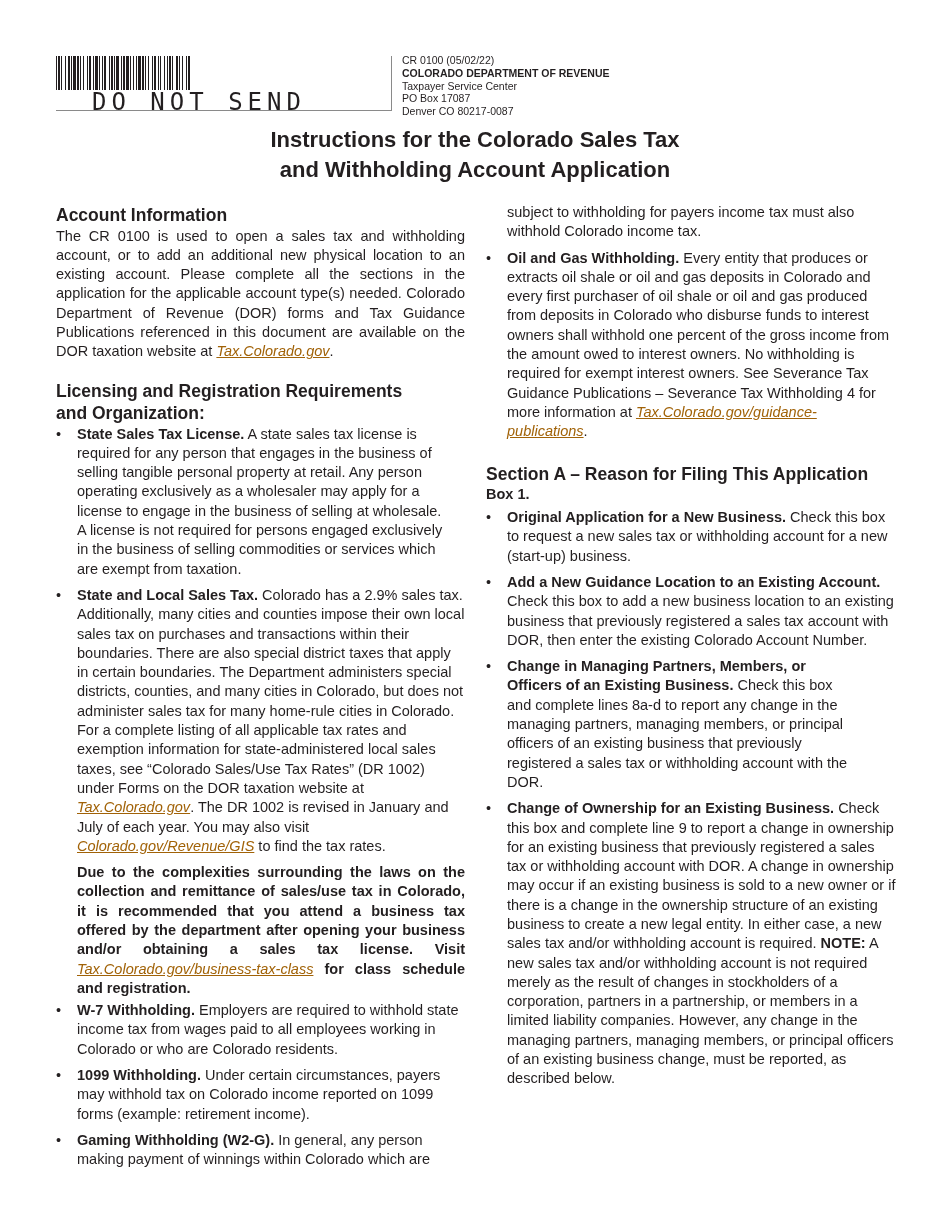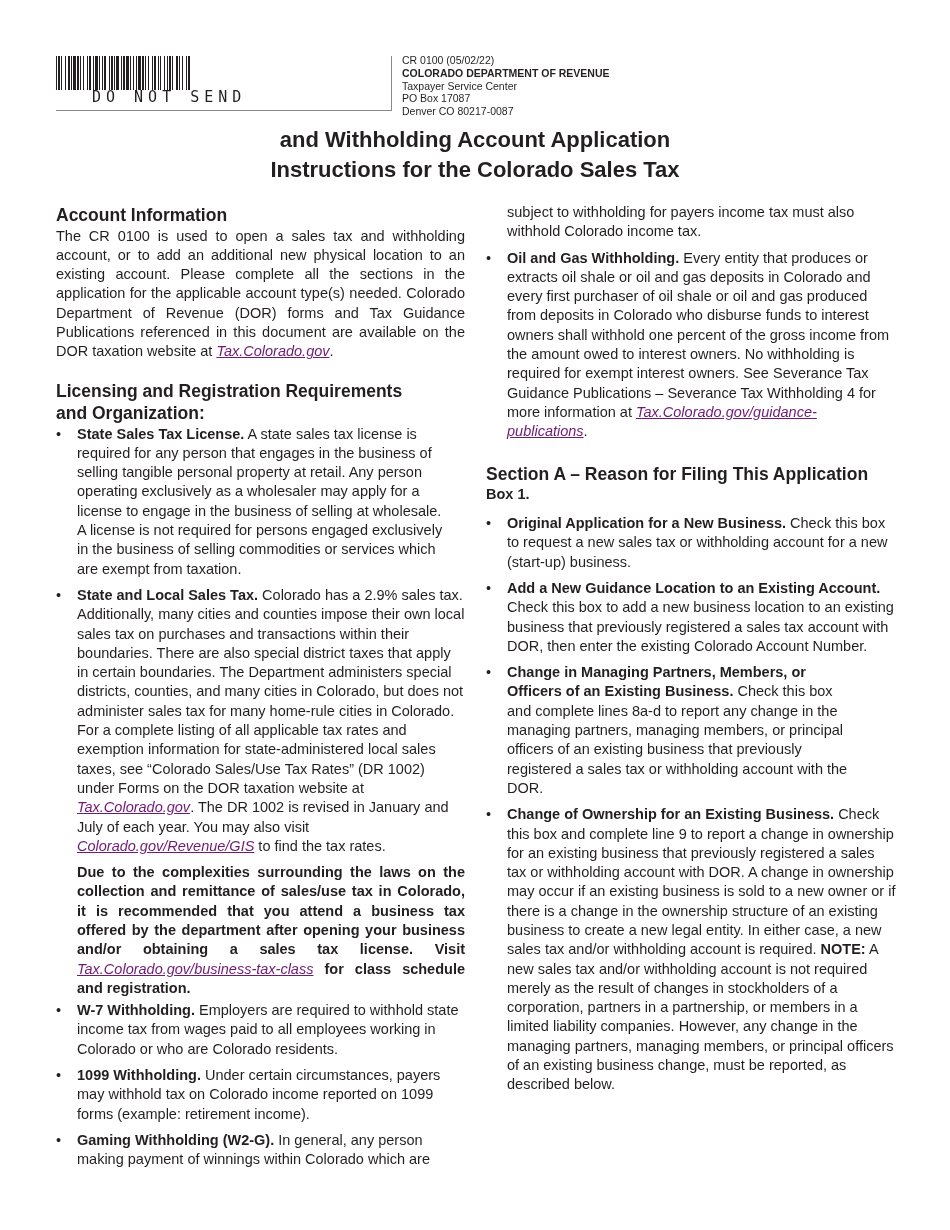--- a/index.html
+++ b/index.html
@@ -1,33 +1,33 @@
 <!DOCTYPE html>
 <html><head>
 <meta charset="utf-8">
 <style>
   html, body { margin: 0; padding: 0; background: #ffffff; }
   body { width: 950px; height: 1230px; position: relative; overflow: hidden;
          font-family: "Liberation Sans", sans-serif; color: #231f20; }
   .barcode { position: absolute; left: 56px; top: 56px; width: 252px; height: 34px; display: flex; align-items: stretch; gap: 0; }
   .barcode span { display: block; background: #231f20; height: 100%; }
-  .dns { position: absolute; left: 92px; top: 88px; font-family: "DejaVu Sans Mono", monospace; font-size: 15px; letter-spacing: 5px; color: #231f20; }
+  .dns { position: absolute; left: 92px; top: 88px; font-family: "DejaVu Sans Mono", monospace; font-size: 24px; letter-spacing: 5px; color: #231f20; }
   .barline { position: absolute; left: 56px; top: 110px; width: 335px; border-top: 1px solid #8a8a8a; }
   .vline { position: absolute; left: 391px; top: 56px; height: 55px; border-left: 1px solid #8a8a8a; }
   .header-info { position: absolute; left: 402px; top: 54px; font-size: 10.5px; line-height: 12.8px; color: #231f20; }
   .header-info .b { font-weight: bold; }
   .title { position: absolute; left: 0; width: 950px; top: 125px; text-align: center; font-weight: bold; font-size: 22px; line-height: 30px; }
   .col { position: absolute; font-size: 14.5px; line-height: 19.3px; }
   .col-left { left: 56px; top: 204px; width: 409px; }
   .col-right { left: 486px; top: 203px; width: 410px; }
   h2 { font-size: 17.5px; line-height: 22.5px; margin: 0; font-weight: bold; }
   h3 { font-size: 14.5px; margin: 0; font-weight: bold; line-height: 19px; }
   p { margin: 0; }
   .just { text-align: justify; }
-  a.link { color: #701a75; font-style: italic; text-decoration: underline; }
+  a.link { color: #a16207; font-style: italic; text-decoration: underline; }
   .bullet { position: relative; padding-left: 21px; margin-bottom: 7px; }
   .bullet .dot { position: absolute; left: 0; top: 0; }
   .b { font-weight: bold; }
   .gap-sec { height: 18px; }
   .notebox { padding-left: 21px; font-weight: bold; text-align: justify; margin-bottom: 3px; margin-top: 5px;}
   .cont { padding-left: 21px; margin-bottom: 7px; }
 </style>
 </head>
 <body>
 
@@ -127,22 +127,22 @@
 
 <div class="header-info">
   <div>CR 0100 (05/02/22)</div>
   <div class="b">COLORADO DEPARTMENT OF REVENUE</div>
   <div>Taxpayer Service Center</div>
   <div>PO Box 17087</div>
   <div>Denver CO 80217-0087</div>
 </div>
 
 <div class="title">
+  <div>Instructions for the Colorado Sales Tax</div>
   <div>and Withholding Account Application</div>
-  <div>Instructions for the Colorado Sales Tax</div>
 </div>
 
 <div class="col col-left">
   <h2>Account Information</h2>
   <p class="just"><span>The CR 0100 is used to open a sales tax and withholding account, or to add an additional new physical location to an existing account. Please complete all the sections in the application for the applicable account type(s) needed. Colorado Department of Revenue (DOR) forms and Tax Guidance Publications referenced in this document are available on the DOR taxation website at </span><a class="link">Tax.Colorado.gov</a><span>.</span></p>
 
   <div class="gap-sec"></div>
   <h2><span>Licensing and Registration Requirements</span><br><span>and Organization:</span></h2>
 
   <div class="bullet" style="padding-right:12px;">
@@ -176,21 +176,21 @@
 <div class="col col-right">
   <div class="cont">subject to withholding for payers income tax must also withhold Colorado income tax.</div>
 
   <div class="bullet">
     <span class="dot">•</span>
     <span class="b">Oil and Gas Withholding.</span><span> Every entity that produces or extracts oil shale or oil and gas deposits in Colorado and every first purchaser of oil shale or oil and gas produced from deposits in Colorado who disburse funds to interest owners shall withhold one percent of the gross income from the amount owed to interest owners. No withholding is required for exempt interest owners. See Severance Tax Guidance Publications – Severance Tax Withholding 4 for more information at </span><a class="link">Tax.Colorado.gov/guidance-publications</a><span>.</span>
   </div>
 
   <div style="height:14px"></div>
   <h2>Section A – Reason for Filing This Application</h2>
-  <h3 style="margin-bottom:10px;">Box 1.</h3>
+  <h3 style="margin-bottom:4px;">Box 1.</h3>
 
   <div class="bullet">
     <span class="dot">•</span>
     <span class="b">Original Application for a New Business.</span><span> Check this box to request a new sales tax or withholding account for a new (start-up) business.</span>
   </div>
   <div class="bullet">
     <span class="dot">•</span>
     <span class="b">Add a New Guidance Location to an Existing Account.</span><span> Check this box to add a new business location to an existing business that previously registered a sales tax account with DOR, then enter the existing Colorado Account Number.</span>
   </div>
   <div class="bullet" style="padding-right:40px;">

